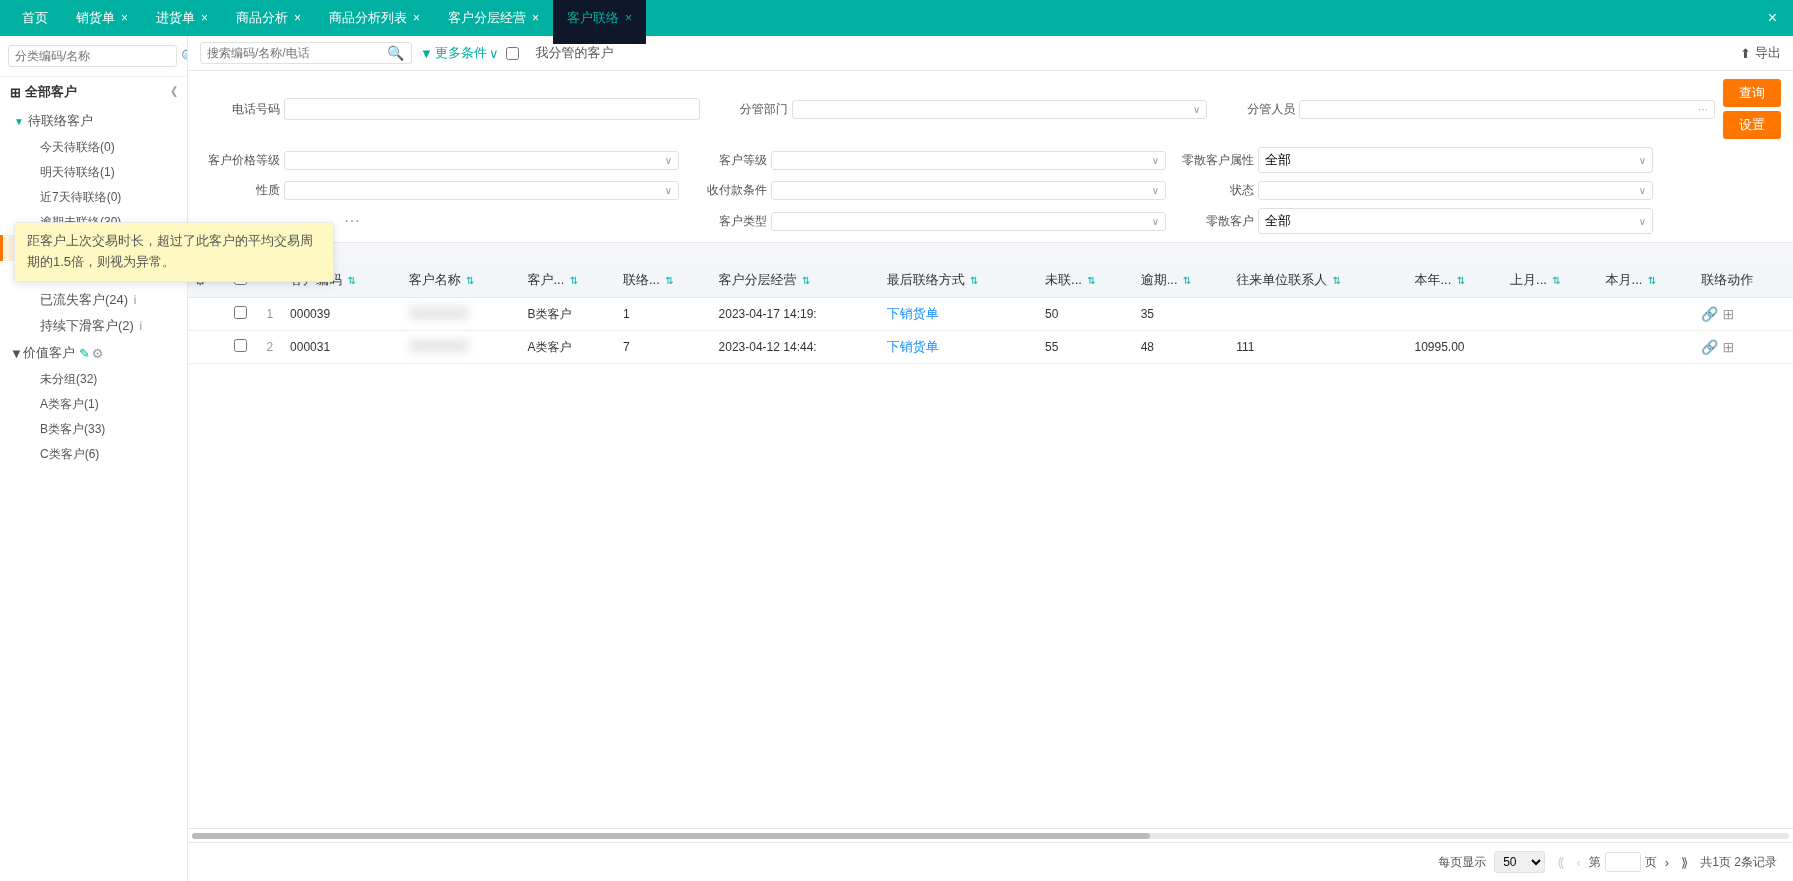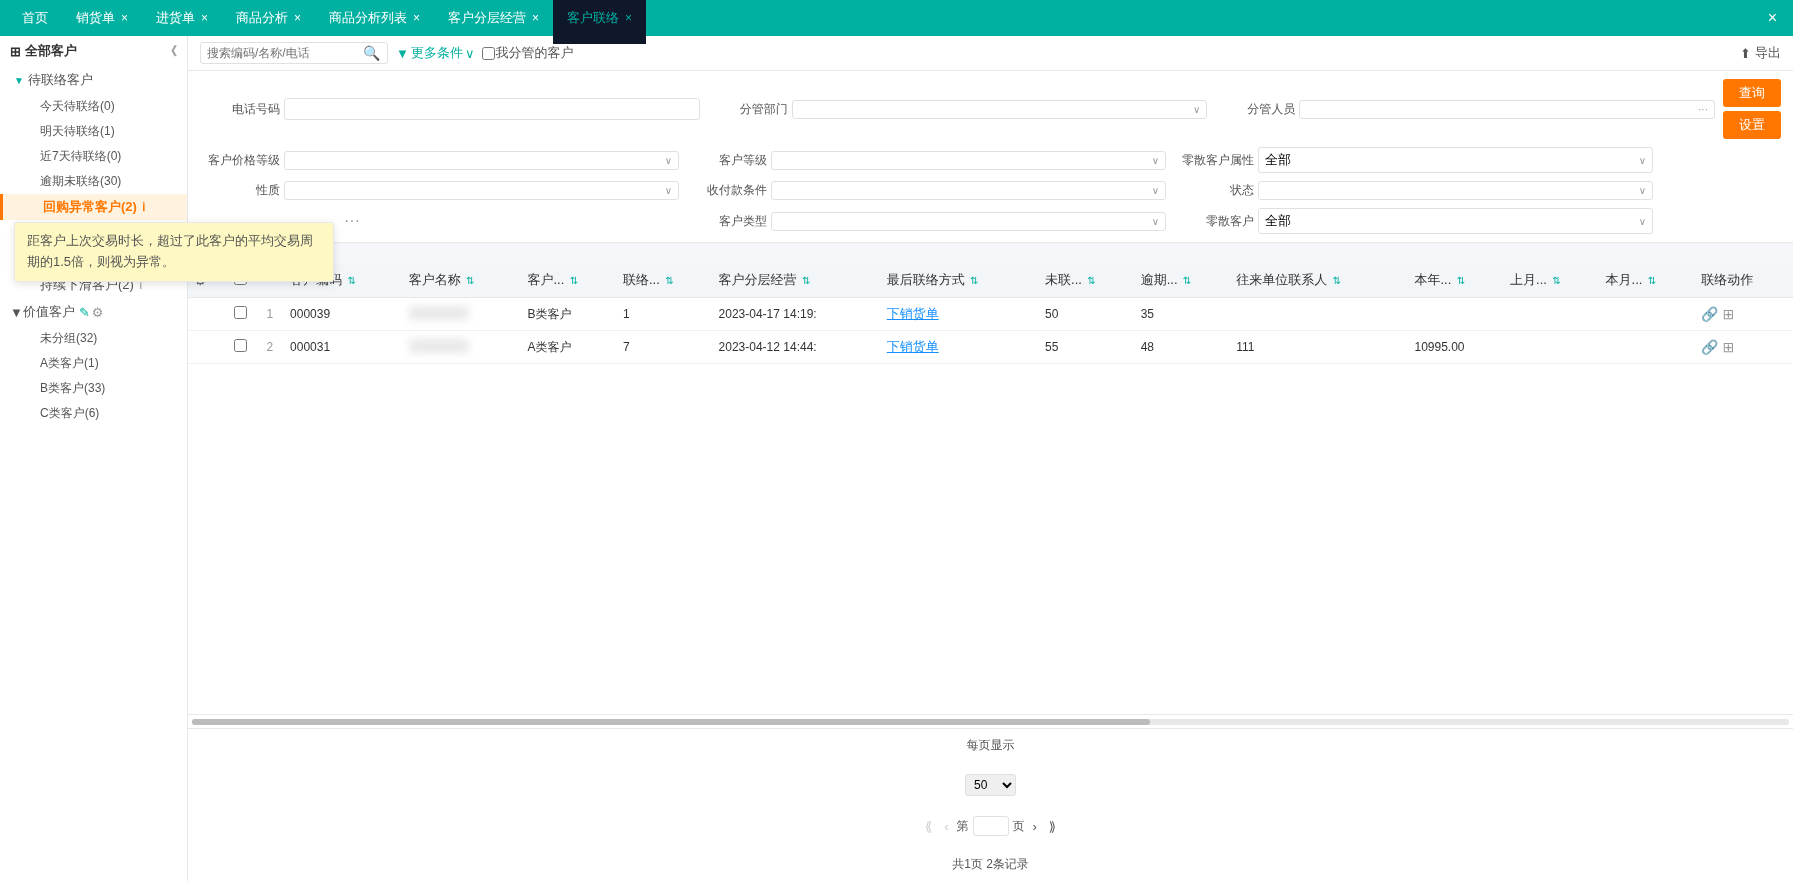--- a/index.html
+++ b/index.html
@@ -59,28 +59,28 @@
     }
 
     
     .content-area { flex: 1; display: flex; flex-direction: column; overflow: hidden; background: #f5f7fa; }
 
     
     .filter-bar {
       background: #fff; padding: 6px 12px; border-bottom: 1px solid #e8e8e8; display: flex; align-items: center; gap: 8px;
     }
     .filter-search-box {
-      display: flex; align-items: center; border: 1px solid #e0e0e0; border-radius: 3px; padding: 2px 6px; background: #fff; width: 188px;
+      display: flex; align-items: center; border: 1px solid #e0e0e0; border-radius: 3px; padding: 2px 6px; background: #fff; width: 212px;
     }
     .filter-search-box input { border: none; outline: none; font-size: 12px; width: 180px; }
     .filter-search-box .icon { color: #00b0a0; font-size: 14px; }
     .filter-more-btn {
       color: #00b0a0; cursor: pointer; display: flex; align-items: center; gap: 2px; font-size: 12px; white-space: nowrap;
     }
-    .filter-checkbox { display: flex; align-items: center; gap: 0; font-size: 12px; color: #555; cursor: pointer; }
+    .filter-checkbox { display: flex; align-items: center; gap: 16px; font-size: 12px; color: #555; cursor: pointer; }
     .export-btn {
       margin-left: auto; display: flex; align-items: center; gap: 4px; color: #555; cursor: pointer; font-size: 12px;
     }
 
     
     .adv-filters {
       background: #fff; padding: 8px 12px; border-bottom: 1px solid #e8e8e8;
     }
     .filter-row { display: flex; align-items: center; gap: 8px; margin-bottom: 8px; }
     .filter-row:last-child { margin-bottom: 0; }
@@ -111,35 +111,35 @@
       padding: 8px 6px; text-align: left; font-weight: normal; color: #333; border-bottom: 1px solid #e8e8e8; white-space: nowrap; font-size: 12px; position: sticky; top: 0; background: #f2f6f9; z-index: 1;
     }
     table th.sortable { cursor: pointer; }
     table th .sort-icon { color: #00b0a0; font-size: 10px; margin-left: 2px; }
     table td {
       padding: 7px 6px; border-bottom: 1px solid #f0f0f0; color: #333; font-size: 12px; white-space: nowrap;
     }
     .table-settings-icon { color: #666; cursor: pointer; font-size: 14px; }
     .row-num { color: #999; text-align: center; }
     .checkbox-col { width: 30px; text-align: center; }
-    .link-text { color: #1890ff; cursor: pointer; text-decoration: underline; }
+    .link-text { color: #1890ff; cursor: pointer; }
     .action-icons { display: flex; gap: 4px; }
     .action-icon { color: #999; cursor: pointer; font-size: 14px; }
 
     
     .tooltip-box {
       position: absolute; background: #fef9c3; border: 1px solid #e8e8e8; border-radius: 3px; padding: 8px 12px;
       box-shadow: 0 2px 8px rgba(0,0,0,0.12); z-index: 100; font-size: 12px; color: #555;
       max-width: 320px; line-height: 1.6;
       left: 14px; top: 222px;
     }
 
     
     .footer-bar {
-      background: #fff; border-top: 1px solid #e8e8e8; padding: 8px 16px; display: flex; align-items: center; justify-content: flex-end; gap: 20px; flex-direction: column;
+      background: #fff; border-top: 1px solid #e8e8e8; padding: 8px 16px; display: flex; align-items: center; justify-content: flex-end; gap: 8px;
     }
     .footer-bar .page-size-label { color: #555; font-size: 12px; }
     .footer-bar select { border: 1px solid #e0e0e0; border-radius: 3px; padding: 2px 4px; font-size: 12px; outline: none; }
     .footer-bar .page-nav { display: flex; align-items: center; gap: 4px; }
     .footer-bar .page-btn { border: none; background: none; cursor: pointer; color: #555; font-size: 13px; padding: 2px 4px; }
     .footer-bar .page-btn:disabled { color: #ccc; cursor: default; }
     .footer-bar .page-input {
       border: 1px solid #e0e0e0; border-radius: 3px; width: 36px; text-align: center; padding: 2px; font-size: 12px; outline: none;
     }
     .footer-bar .total-label { color: #555; font-size: 12px; }
@@ -183,20 +183,24 @@
   <div class="nav-item active">
     <span>客户联络</span>
     <span class="close-x">×</span>
   </div>
   <span class="window-close">×</span>
 </div>
 
 <div class="main-layout">
 
   <div class="sidebar">
+    <div class="sidebar-search">
+      <input type="text" placeholder="分类编码/名称" style="">
+      <button class="search-btn">🔍</button>
+    </div>
     <div class="sidebar-section-title">
       <span class="icon">⊞</span>
       <span>全部客户</span>
       <span class="sidebar-collapse-btn">《</span>
     </div>
 
     <div class="sidebar-group">
       <div class="sidebar-group-title">
         <span class="arrow">▼</span>
         <span>待联络客户</span>

